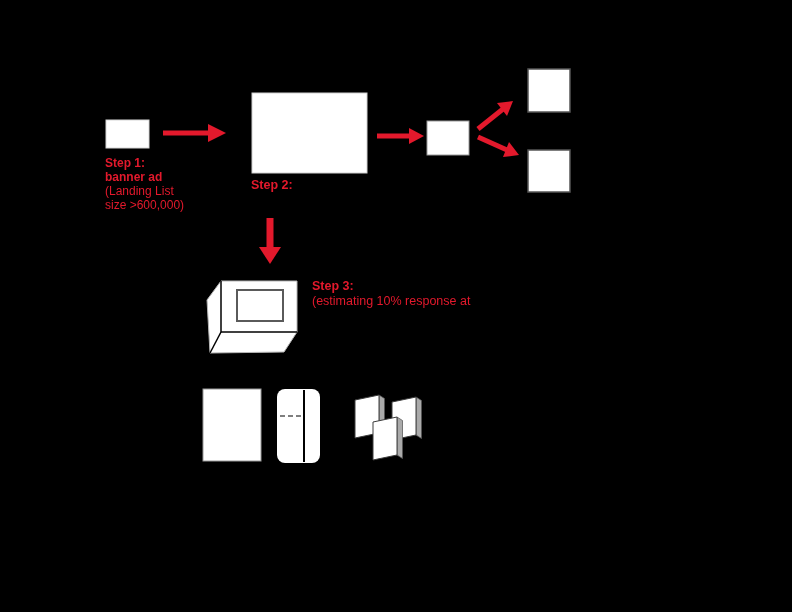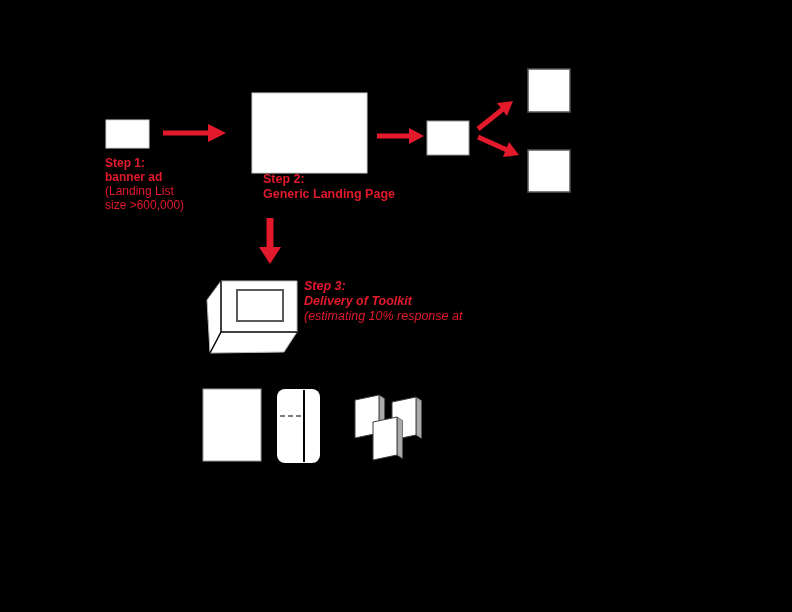--- a/index.html
+++ b/index.html
@@ -98,24 +98,22 @@
     </g>
   </svg>
 
   <div class="label tight" style="left:105px; top:156px;">
     <div class="b">Step 1:</div>
     <div class="b">banner ad</div>
     <div>(Landing List</div>
     <div>size &gt;600,000)</div>
   </div>
 
-  <div class="label" style="left:251px; top:172px;margin-left:12px;">
+  <div class="label" style="left:251px; top:178px;">
     <div class="b">Step 2:</div>
-    <div class="b">Generic Landing Page</div>
   </div>
 
-  <div class="label" style="left:304px; top:279px;font-style:italic;">
+  <div class="label" style="left:312px; top:279px;">
     <div class="b">Step 3:</div>
-    <div class="b">Delivery of Toolkit</div>
     <div>(estimating 10% response at</div>
   </div>
 
 </div>
 
 </body></html>

